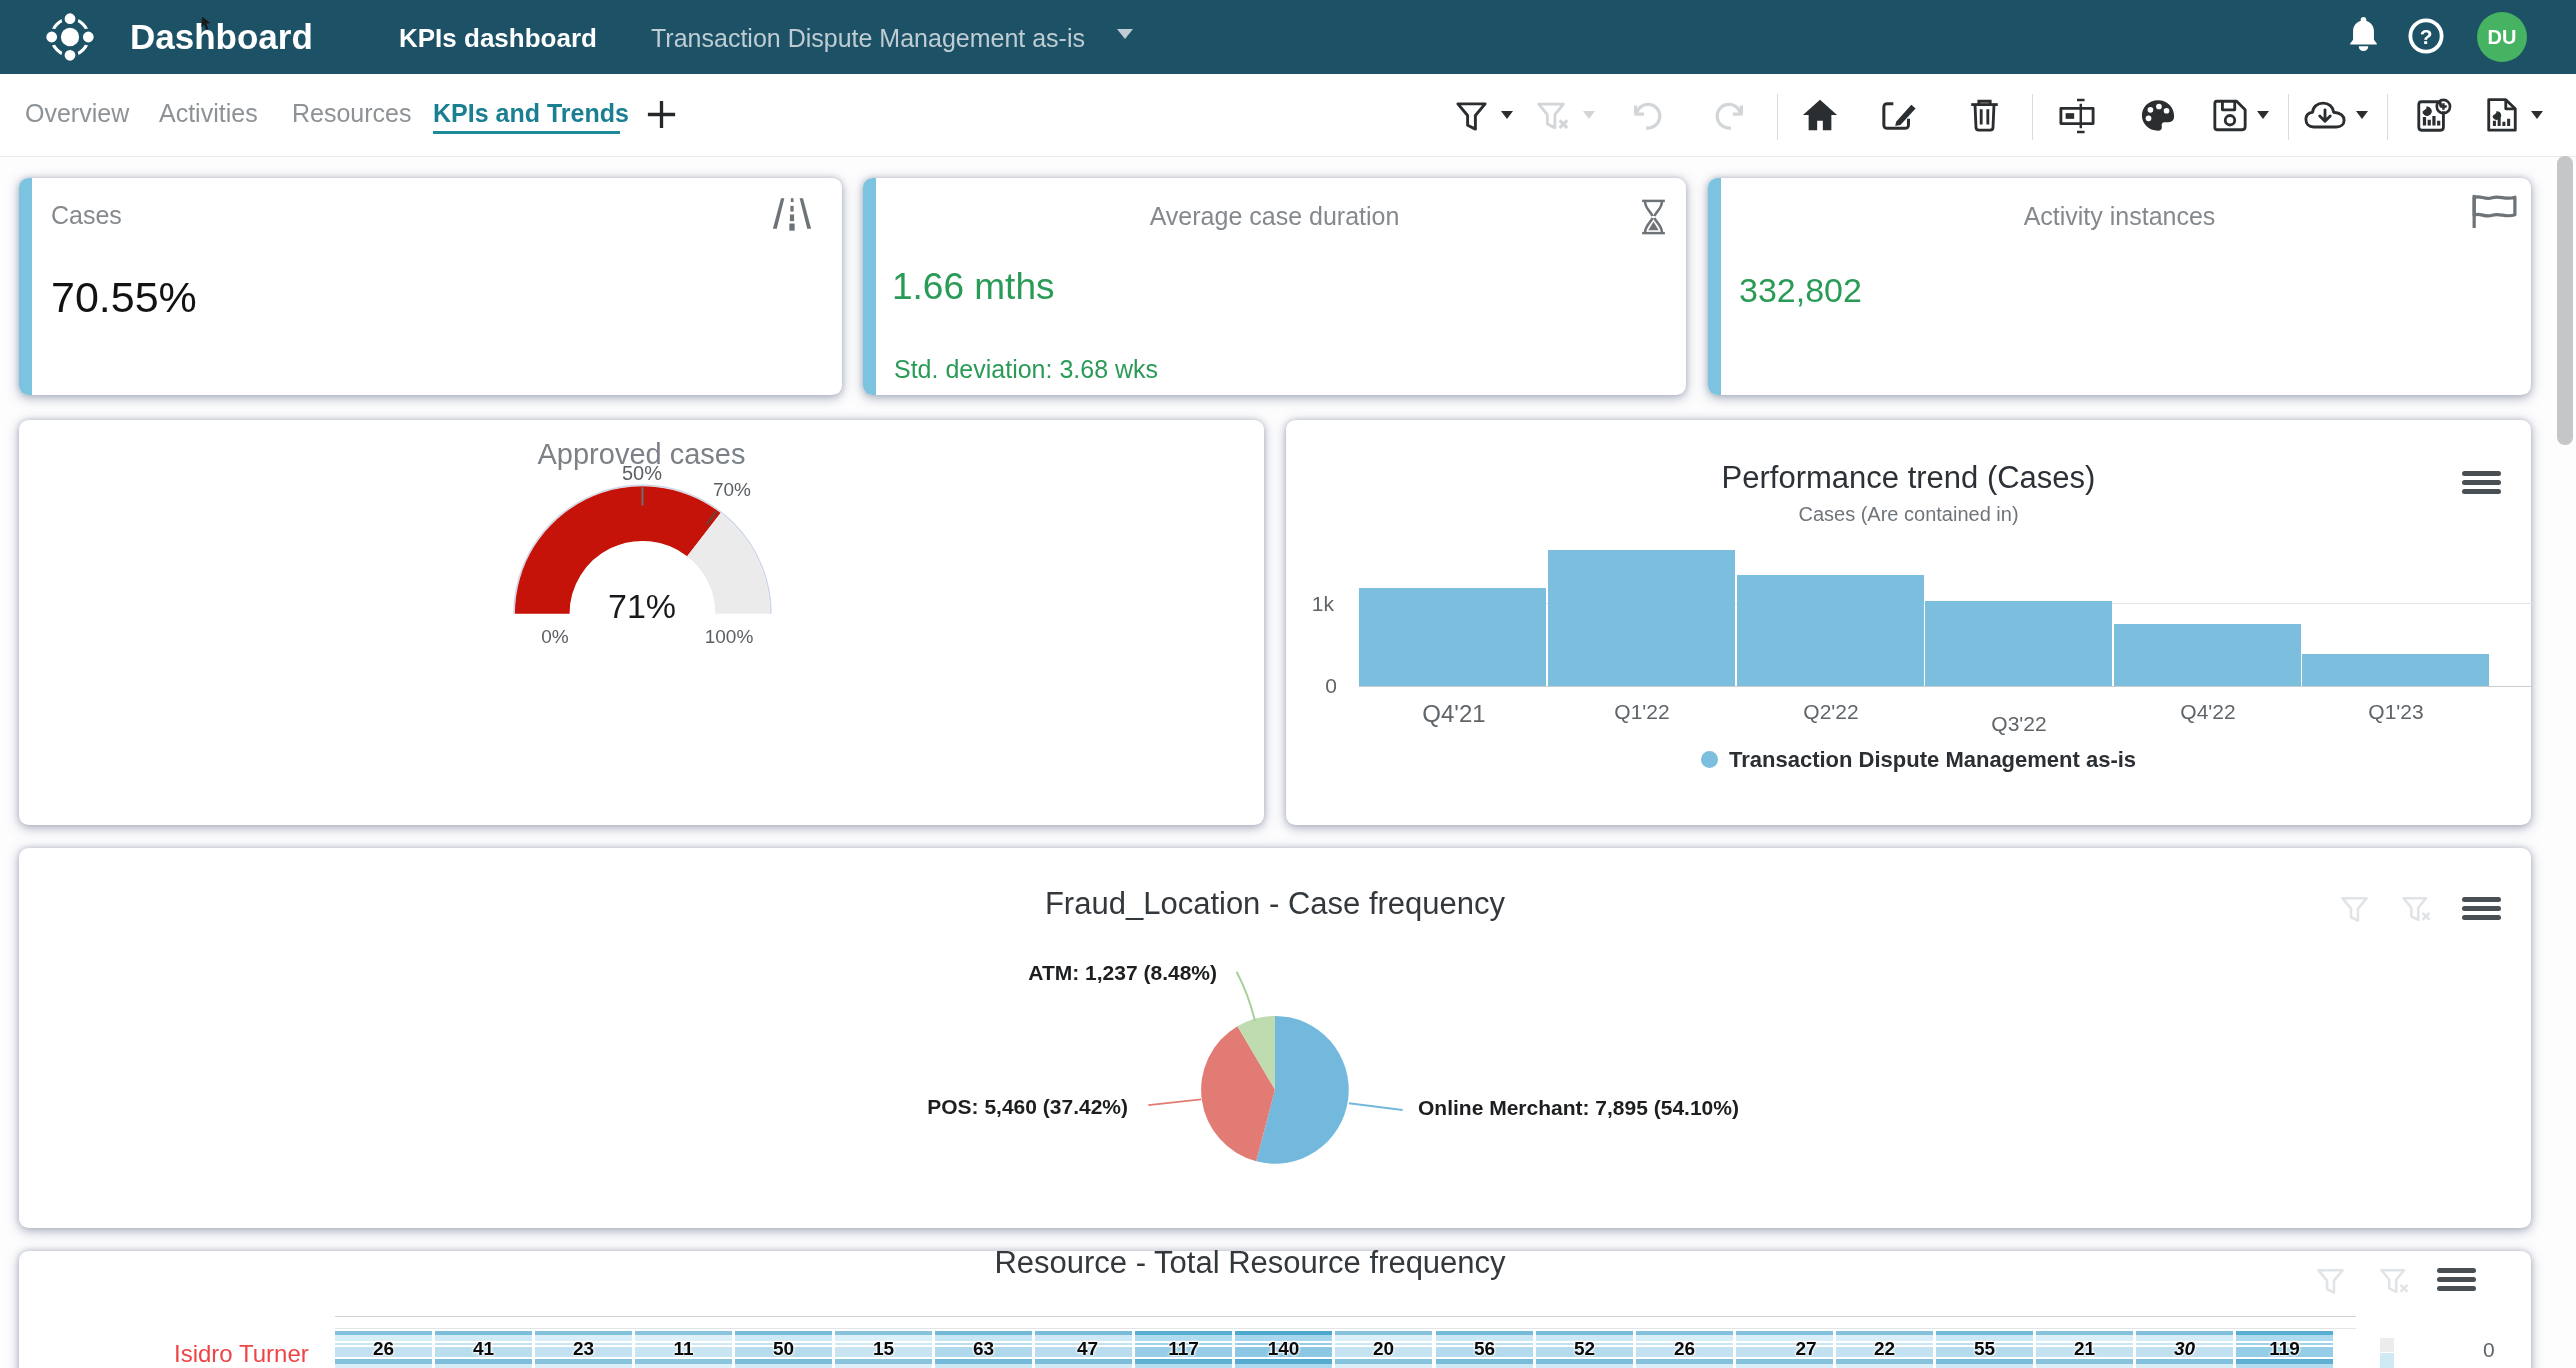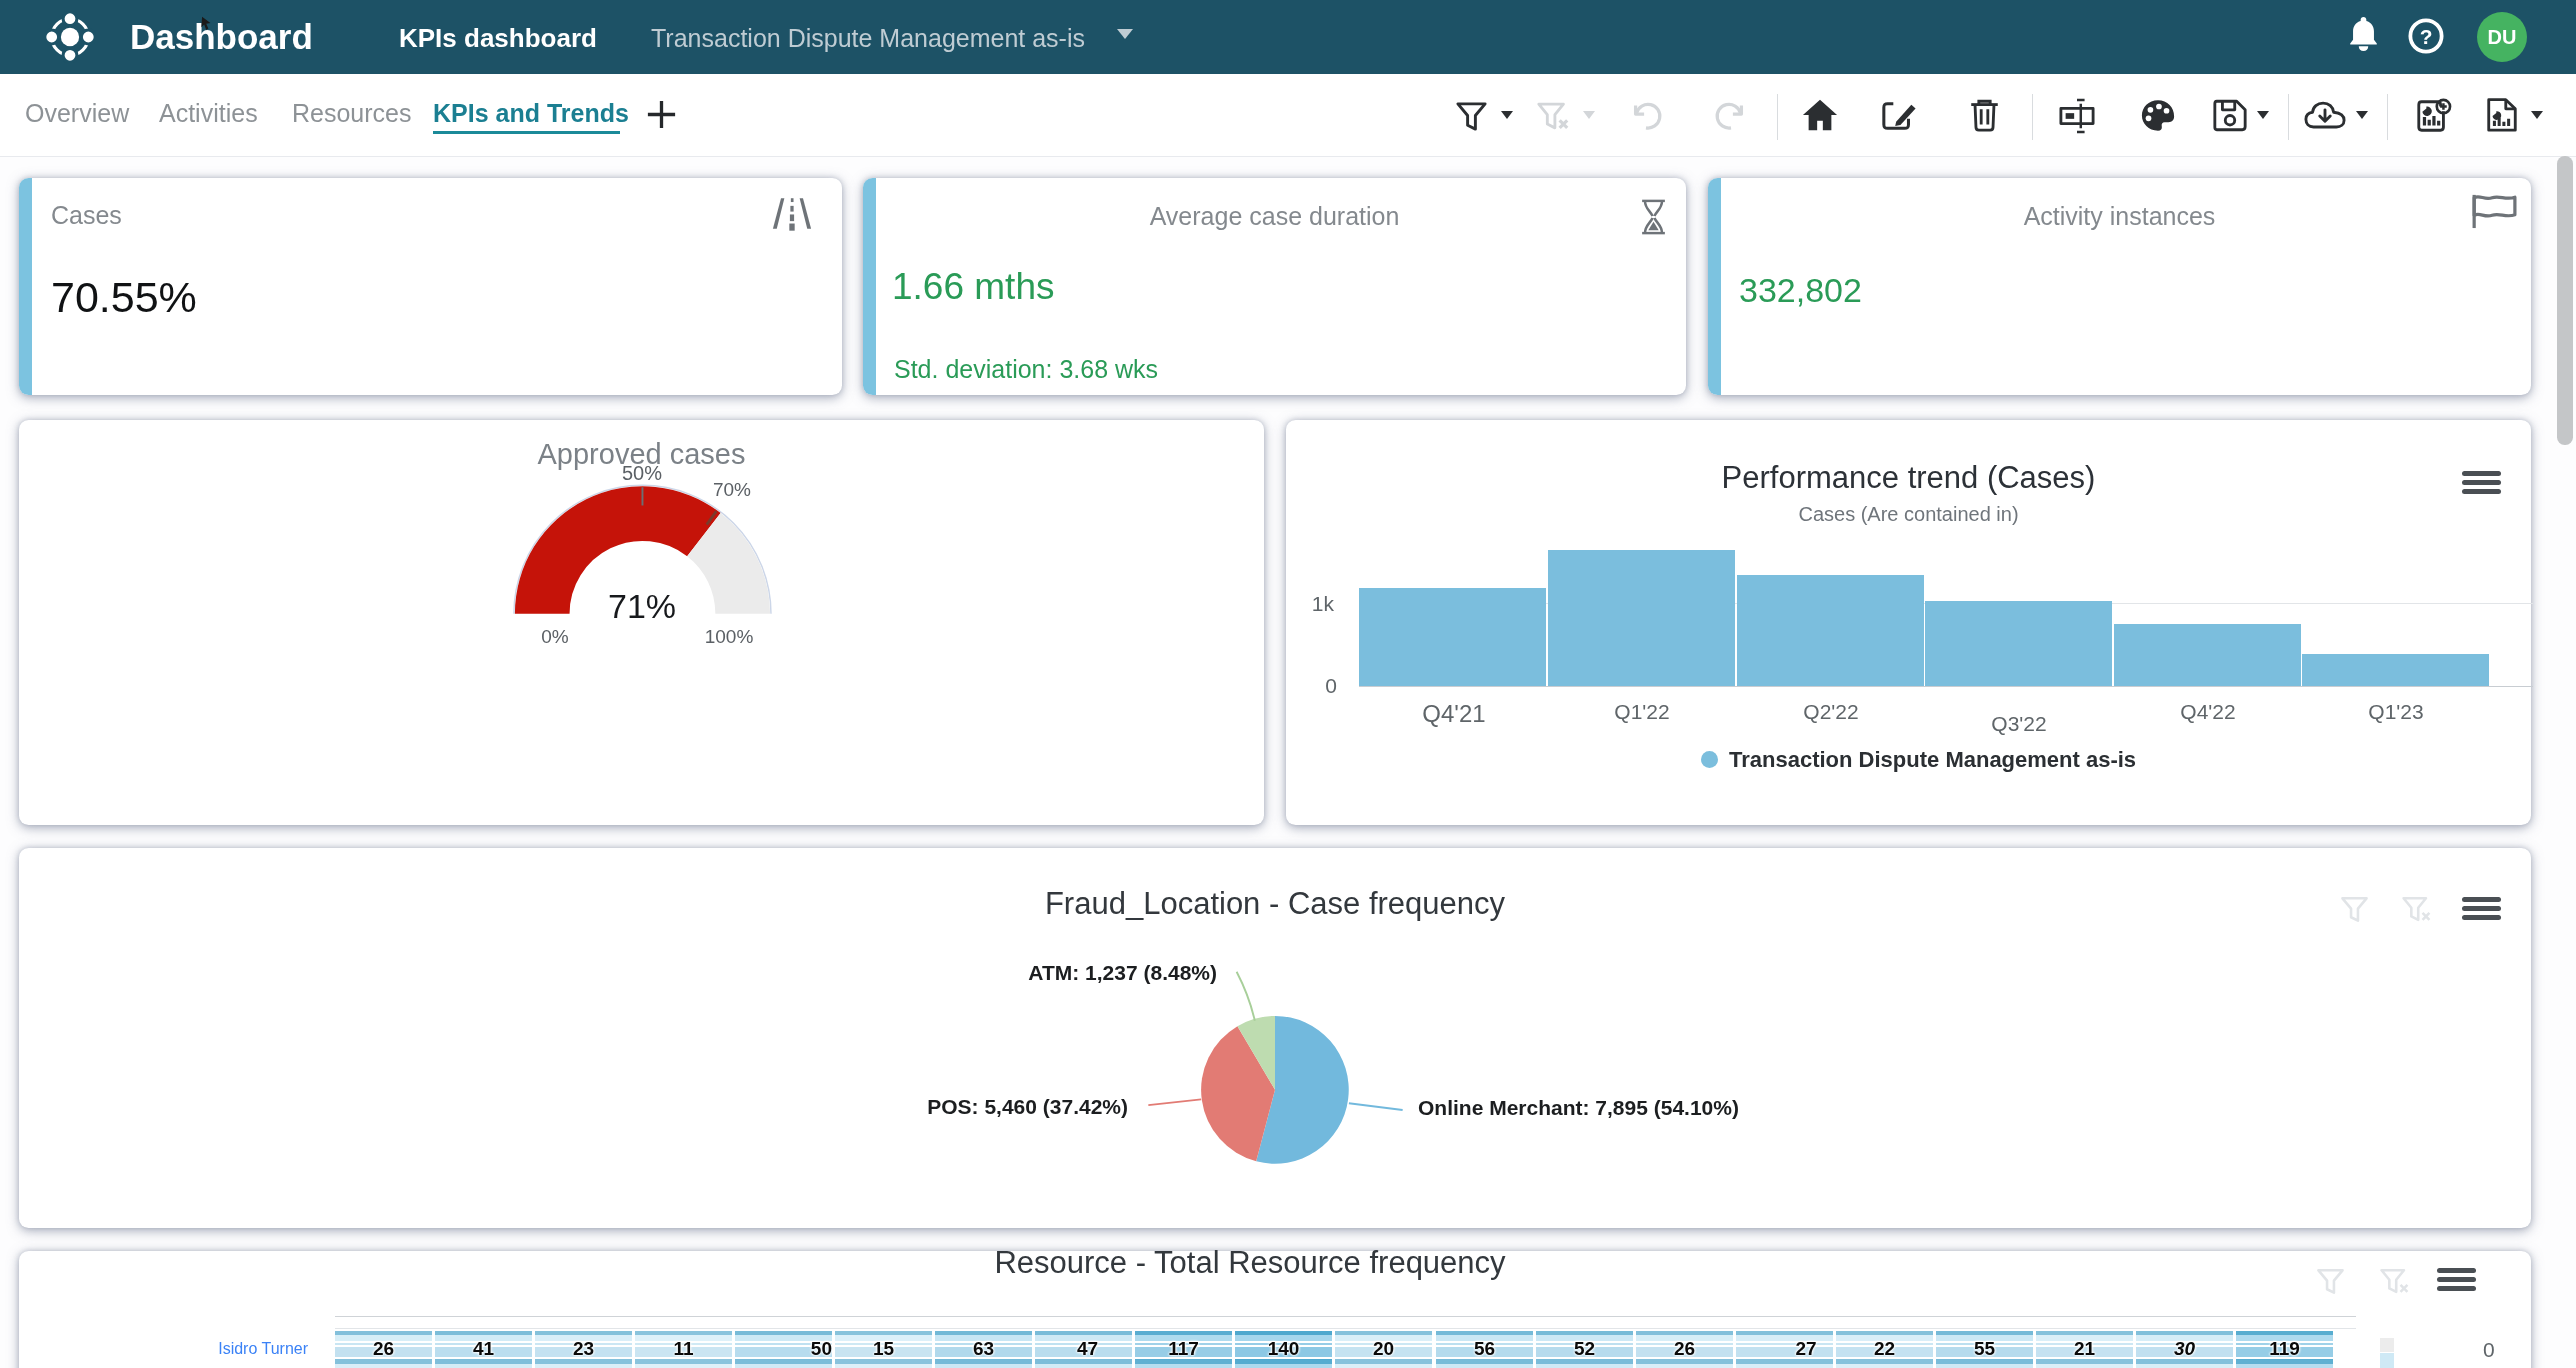--- a/index.html
+++ b/index.html
@@ -254,39 +254,39 @@
     </svg>
   <svg class="abs" style="left:2377px;top:1266px" width="35" height="31" viewBox="0 0 38 36" fill="none" stroke="#e1e4e7" stroke-width="3" stroke-linejoin="round">
       <path d="M4,5 H30 L21,16 V30 L13,26 V16 Z"></path>
       <path d="M26,22 L34,30 M34,22 L26,30"></path>
     </svg>
   <div class="hamb" style="left:2437px;top:1268px;">
       <div></div>
       <div></div>
       <div></div>
     </div>
-  <div class="abs" style="left:174px;top:1340px;width:134px;text-align:right;font-size:16px;color:#3b82f6;white-space:nowrap;">Isidro Turner</div>
+  <div class="abs" style="left:174px;top:1340px;width:134px;text-align:right;font-size:24px;color:#ef4444;white-space:nowrap;">Isidro Turner</div>
   <div id="heat">
       <div class="abs" style="left:335px;top:1316px;width:2021px;height:1px;background:#cfd3d7;"></div>
       <div class="abs" style="left:335px;top:1328px;width:2021px;height:1px;background:#e2e5e8;"></div>
       <div class="abs" style="left:335px;top:1331px;width:97px;height:30px;
       background:linear-gradient(to bottom, rgb(131,192,219) 0 3.8px, rgb(215,238,247) 3.8px 9.6px, #fff 9.6px 11.5px, rgb(201,230,243) 11.5px 14.4px, #fff 14.4px 16.3px, rgb(195,225,240) 16.3px 26px, #fff 26px 28px, rgb(131,192,219) 28px 30px);"></div>
       <div class="abs" style="left:335px;top:1338px;width:97px;text-align:center;font-size:19px;font-weight:700;color:#0a0a0a;text-shadow:0 0 2.9px #fff,0 0 2.9px #fff,0 0 2.9px #fff;">26</div>
       <div class="abs" style="left:435px;top:1331px;width:97px;height:30px;
       background:linear-gradient(to bottom, rgb(124,189,217) 0 3.8px, rgb(209,235,246) 3.8px 9.6px, #fff 9.6px 11.5px, rgb(195,227,242) 11.5px 14.4px, #fff 14.4px 16.3px, rgb(187,222,239) 16.3px 26px, #fff 26px 28px, rgb(124,189,217) 28px 30px);"></div>
       <div class="abs" style="left:435px;top:1338px;width:97px;text-align:center;font-size:19px;font-weight:700;color:#0a0a0a;text-shadow:0 0 2.9px #fff,0 0 2.9px #fff,0 0 2.9px #fff;">41</div>
       <div class="abs" style="left:535px;top:1331px;width:97px;height:30px;
       background:linear-gradient(to bottom, rgb(132,193,219) 0 3.8px, rgb(217,238,248) 3.8px 9.6px, #fff 9.6px 11.5px, rgb(203,231,244) 11.5px 14.4px, #fff 14.4px 16.3px, rgb(196,226,241) 16.3px 26px, #fff 26px 28px, rgb(132,193,219) 28px 30px);"></div>
       <div class="abs" style="left:535px;top:1338px;width:97px;text-align:center;font-size:19px;font-weight:700;color:#0a0a0a;text-shadow:0 0 2.9px #fff,0 0 2.9px #fff,0 0 2.9px #fff;">23</div>
       <div class="abs" style="left:635px;top:1331px;width:97px;height:30px;
       background:linear-gradient(to bottom, rgb(138,196,221) 0 3.8px, rgb(222,241,249) 3.8px 9.6px, #fff 9.6px 11.5px, rgb(208,234,245) 11.5px 14.4px, #fff 14.4px 16.3px, rgb(202,229,242) 16.3px 26px, #fff 26px 28px, rgb(138,196,221) 28px 30px);"></div>
       <div class="abs" style="left:635px;top:1338px;width:97px;text-align:center;font-size:19px;font-weight:700;color:#0a0a0a;text-shadow:0 0 2.9px #fff,0 0 2.9px #fff,0 0 2.9px #fff;">11</div>
       <div class="abs" style="left:735px;top:1331px;width:97px;height:30px;
       background:linear-gradient(to bottom, rgb(120,187,216) 0 3.8px, rgb(205,233,245) 3.8px 9.6px, #fff 9.6px 11.5px, rgb(191,225,241) 11.5px 14.4px, #fff 14.4px 16.3px, rgb(183,220,238) 16.3px 26px, #fff 26px 28px, rgb(120,187,216) 28px 30px);"></div>
-      <div class="abs" style="left:735px;top:1338px;width:97px;text-align:right;font-size:19px;font-weight:700;color:#0a0a0a;text-shadow:0 0 2.9px #fff,0 0 2.9px #fff,0 0 2.9px #fff;">50</div>
+      <div class="abs" style="left:735px;top:1338px;width:97px;text-align:center;font-size:19px;font-weight:700;color:#0a0a0a;text-shadow:0 0 2.9px #fff,0 0 2.9px #fff,0 0 2.9px #fff;">50</div>
       <div class="abs" style="left:835px;top:1331px;width:97px;height:30px;
       background:linear-gradient(to bottom, rgb(136,195,220) 0 3.8px, rgb(220,240,249) 3.8px 9.6px, #fff 9.6px 11.5px, rgb(206,233,244) 11.5px 14.4px, #fff 14.4px 16.3px, rgb(200,228,241) 16.3px 26px, #fff 26px 28px, rgb(136,195,220) 28px 30px);"></div>
       <div class="abs" style="left:835px;top:1338px;width:97px;text-align:center;font-size:19px;font-weight:700;color:#0a0a0a;text-shadow:0 0 2.9px #fff,0 0 2.9px #fff,0 0 2.9px #fff;">15</div>
       <div class="abs" style="left:935px;top:1331px;width:97px;height:30px;
       background:linear-gradient(to bottom, rgb(114,185,215) 0 3.8px, rgb(199,230,244) 3.8px 9.6px, #fff 9.6px 11.5px, rgb(185,222,239) 11.5px 14.4px, #fff 14.4px 16.3px, rgb(177,217,236) 16.3px 26px, #fff 26px 28px, rgb(114,185,215) 28px 30px);"></div>
       <div class="abs" style="left:935px;top:1338px;width:97px;text-align:center;font-size:19px;font-weight:700;color:#0a0a0a;text-shadow:0 0 2.9px #fff,0 0 2.9px #fff,0 0 2.9px #fff;">63</div>
       <div class="abs" style="left:1035px;top:1331px;width:97px;height:30px;
       background:linear-gradient(to bottom, rgb(121,188,217) 0 3.8px, rgb(206,233,245) 3.8px 9.6px, #fff 9.6px 11.5px, rgb(192,226,241) 11.5px 14.4px, #fff 14.4px 16.3px, rgb(185,221,238) 16.3px 26px, #fff 26px 28px, rgb(121,188,217) 28px 30px);"></div>
       <div class="abs" style="left:1035px;top:1338px;width:105px;text-align:center;font-size:19px;font-weight:700;color:#0a0a0a;text-shadow:0 0 2.9px #fff,0 0 2.9px #fff,0 0 2.9px #fff;">47</div>
       <div class="abs" style="left:1135px;top:1331px;width:97px;height:30px;

